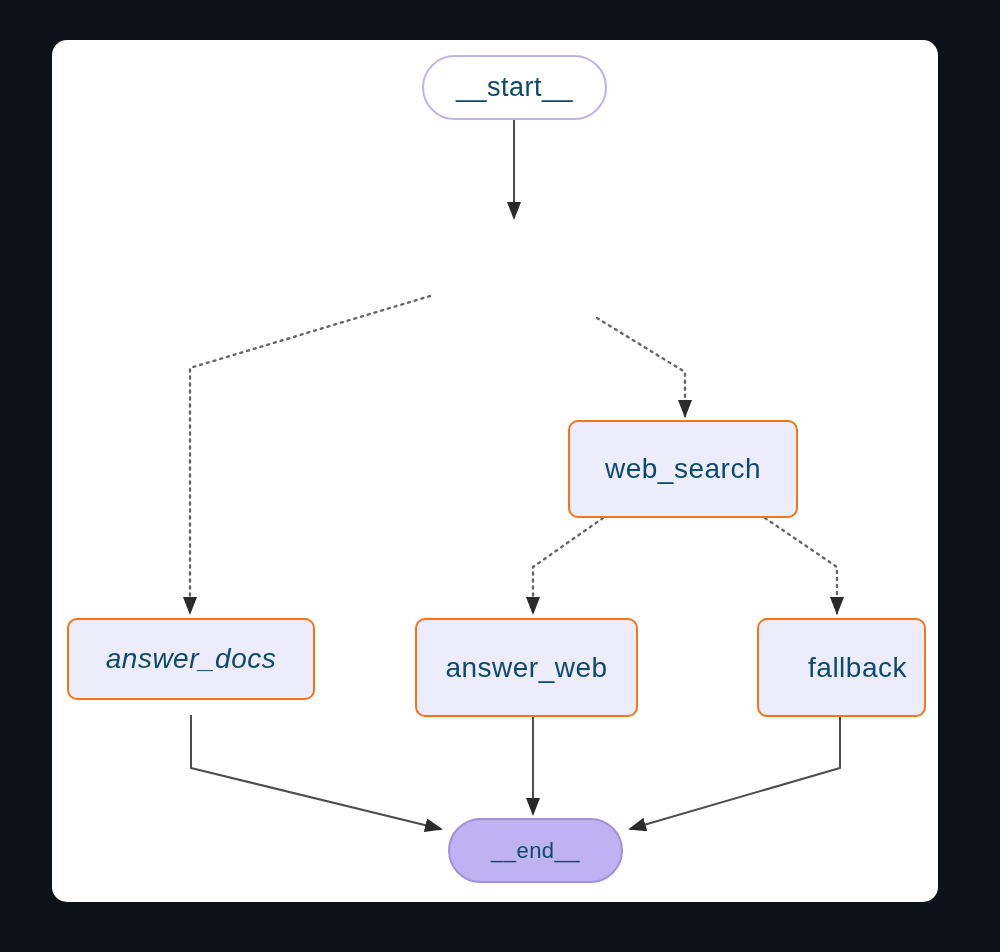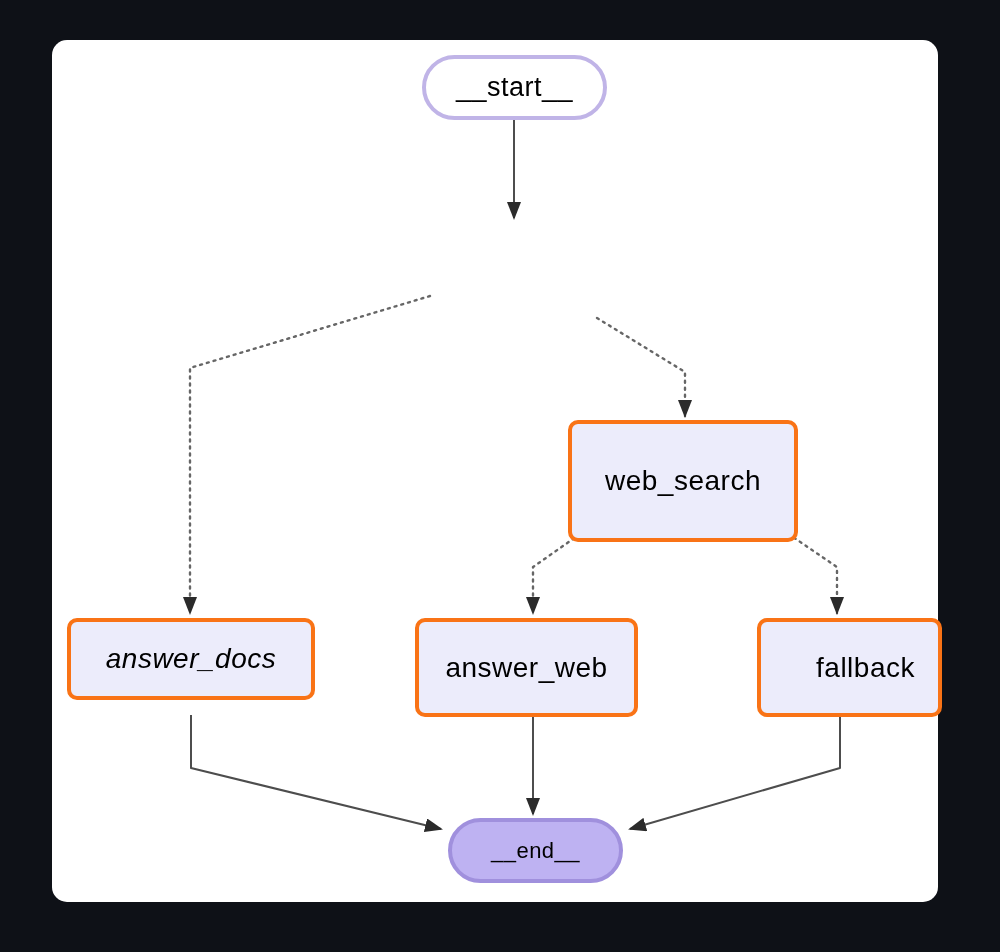--- a/index.html
+++ b/index.html
@@ -47,41 +47,41 @@
     stroke-linecap: round;
     stroke-linejoin: round;
   }
   .node {
     position: absolute;
     display: flex;
     align-items: center;
     justify-content: center;
     box-sizing: border-box;
     background: #ececfb;
-    border: 4px solid #f97316;
+    border: 2px solid #f97316;
     border-radius: 10px;
-    color: #000000;
+    color: #0c4a6e;
     font-size: 28px;
     letter-spacing: 0.5px;
     z-index: 2;
   }
   .node.stadium {
     border-radius: 34px;
   }
   .node.start {
     left: 370px; top: 15px; width: 185px; height: 65px;
     background: #ffffff;
     border-color: #c0b4e7;
     font-size: 27px;
   }
   .node.retrieve   { left: 378px; top: 182px; width: 167px; height: 98px; }
-  .node.web-search { left: 516px; top: 380px; width: 230px; height: 122px; }
+  .node.web-search { left: 516px; top: 380px; width: 230px; height: 98px; }
   .node.answer-docs{ left: 15px;  top: 578px; width: 248px; height: 82px; font-style: italic; }
   .node.answer-web { left: 363px; top: 578px; width: 223px; height: 99px; }
-  .node.fallback   { left: 705px; top: 578px; width: 185px; height: 99px; padding-left: 32px; }
+  .node.fallback   { left: 705px; top: 578px; width: 169px; height: 99px; padding-left: 32px; }
   .node.end {
     left: 396px; top: 778px; width: 175px; height: 65px;
     background: #beb2f2;
     border-color: #a090dd;
     font-size: 22px;
   }
 </style>
 </head>
 <body>
 

